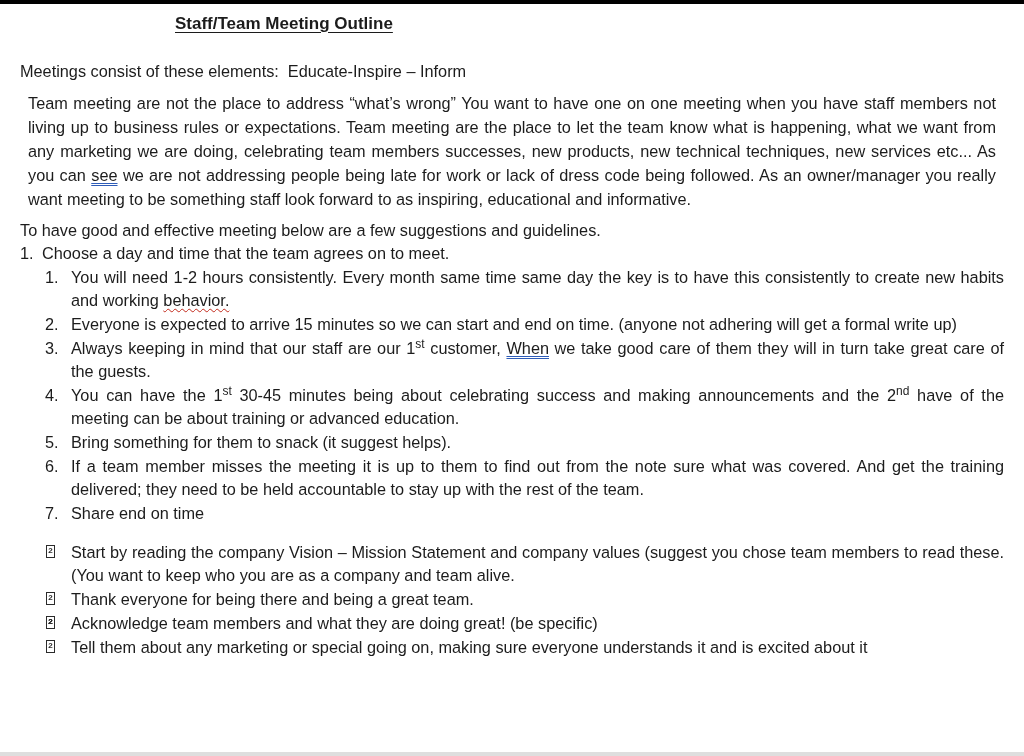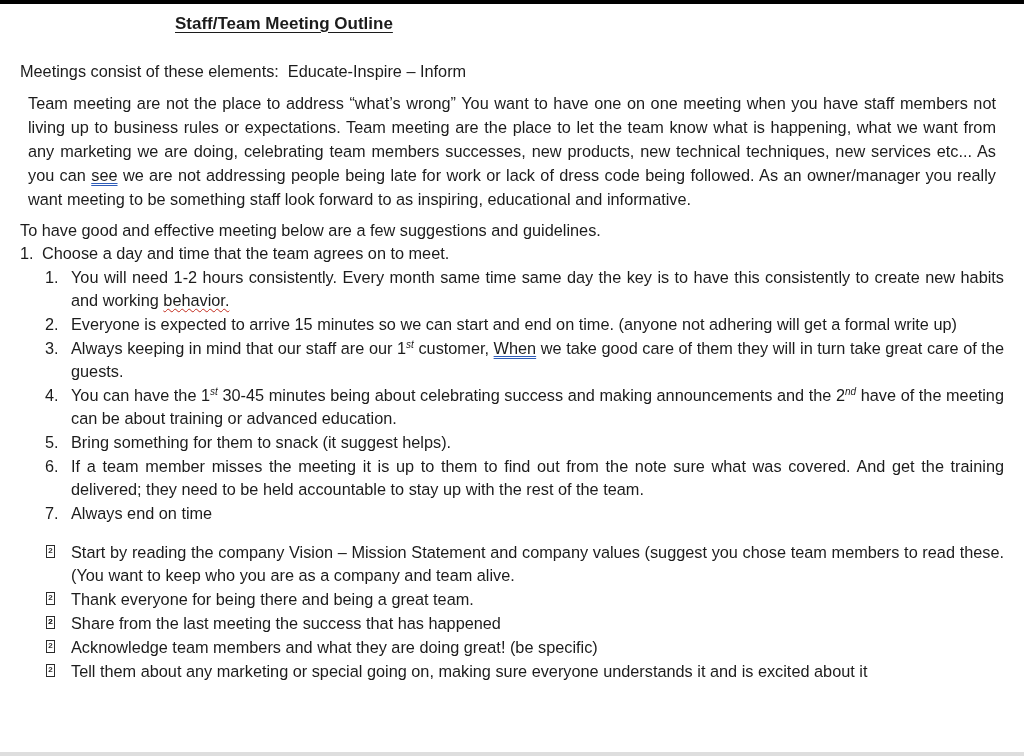--- a/index.html
+++ b/index.html
@@ -37,43 +37,43 @@
     font-weight:bold; color:#2b2b2b;
   }
   .grammar {
     text-decoration:underline double #2e5cb8;
     text-decoration-thickness:1px; text-underline-offset:2px;
   }
   .spell {
     text-decoration:underline wavy #c22a1c;
     text-decoration-thickness:1px; text-underline-offset:2px;margin-top:34px;
   }
-  sup { font-size:10px; line-height:0; vertical-align:super;font-style:italic; }
+  sup { font-size:12px; line-height:0; vertical-align:super; }
 </style>
 </head>
 <body>
 
 <div class="page">
   <div class="title">Staff/Team Meeting Outline</div>
   <p class="intro">Meetings consist of these elements:&nbsp; Educate-Inspire – Inform</p>
   <p class="para">Team meeting are not the place to address “what’s wrong” You want to have one on one meeting when you have staff members not living up to business rules or expectations. Team meeting are the place to let the team know what is happening, what we want from any marketing we are doing, celebrating team members successes, new products, new technical techniques, new services etc... As you can <span class="grammar">see</span> we are not addressing people being late for work or lack of dress code being followed. As an owner/manager you really want meeting to be something staff look forward to as inspiring, educational and informative.</p>
   <p class="guidelines">To have good and effective meeting below are a few suggestions and guidelines.</p>
   <div class="list">
       <div class="row top-row"><span class="num">1.</span><span class="txt">Choose a day and time that the team agrees on to meet.</span></div>
     </div>
   <div class="sub-list">
       <div class="row sub-row"><span class="num">1.</span><span class="txt">You will need 1-2 hours consistently. Every month same time same day the key is to have this consistently to create new habits and working <span class="spell">behavior.</span></span></div>
       <div class="row sub-row"><span class="num">2.</span><span class="txt">Everyone is expected to arrive 15 minutes so we can start and end on time. (anyone not adhering will get a formal write up)</span></div>
       <div class="row sub-row"><span class="num">3.</span><span class="txt">Always keeping in mind that our staff are our 1<sup>st</sup> customer, <span class="grammar">When</span> we take good care of them they will in turn take great care of the guests.</span></div>
       <div class="row sub-row"><span class="num">4.</span><span class="txt">You can have the 1<sup>st</sup> 30-45 minutes being about celebrating success and making announcements and the 2<sup>nd</sup> have of the meeting can be about training or advanced education.</span></div>
       <div class="row sub-row"><span class="num">5.</span><span class="txt">Bring something for them to snack (it suggest helps).</span></div>
       <div class="row sub-row"><span class="num">6.</span><span class="txt">If a team member misses the meeting it is up to them to find out from the note sure what was covered. And get the training delivered; they need to be held accountable to stay up with the rest of the team.</span></div>
-      <div class="row sub-row"><span class="num">7.</span><span class="txt">Always end on time</span></div>
+      <div class="row sub-row"><span class="num">7.</span><span class="txt">Share end on time</span></div>
     </div>
   <div class="bullet-list">
       <div class="row bullet-row"><span class="tofu">2</span><span class="txt">Start by reading the company Vision – Mission Statement and company values (suggest you chose team members to read these. (You want to keep who you are as a company and team alive.</span></div>
       <div class="row bullet-row"><span class="tofu">2</span><span class="txt">Thank everyone for being there and being a great team.</span></div>
       <div class="row bullet-row"><span class="tofu">2</span></div>
-      <div class="row bullet-row"><span class="tofu">2</span><span class="txt">Share from the last meeting the success that has happened</span></div>
+      <div class="row bullet-row"><span class="tofu">2</span></div>
       <div class="row bullet-row"><span class="tofu">2</span><span class="txt">Acknowledge team members and what they are doing great! (be specific)</span></div>
       <div class="row bullet-row"><span class="tofu">2</span><span class="txt">Tell them about any marketing or special going on, making sure everyone understands it and is excited about it</span></div>
     </div>
 </div>
 
 </body></html>

